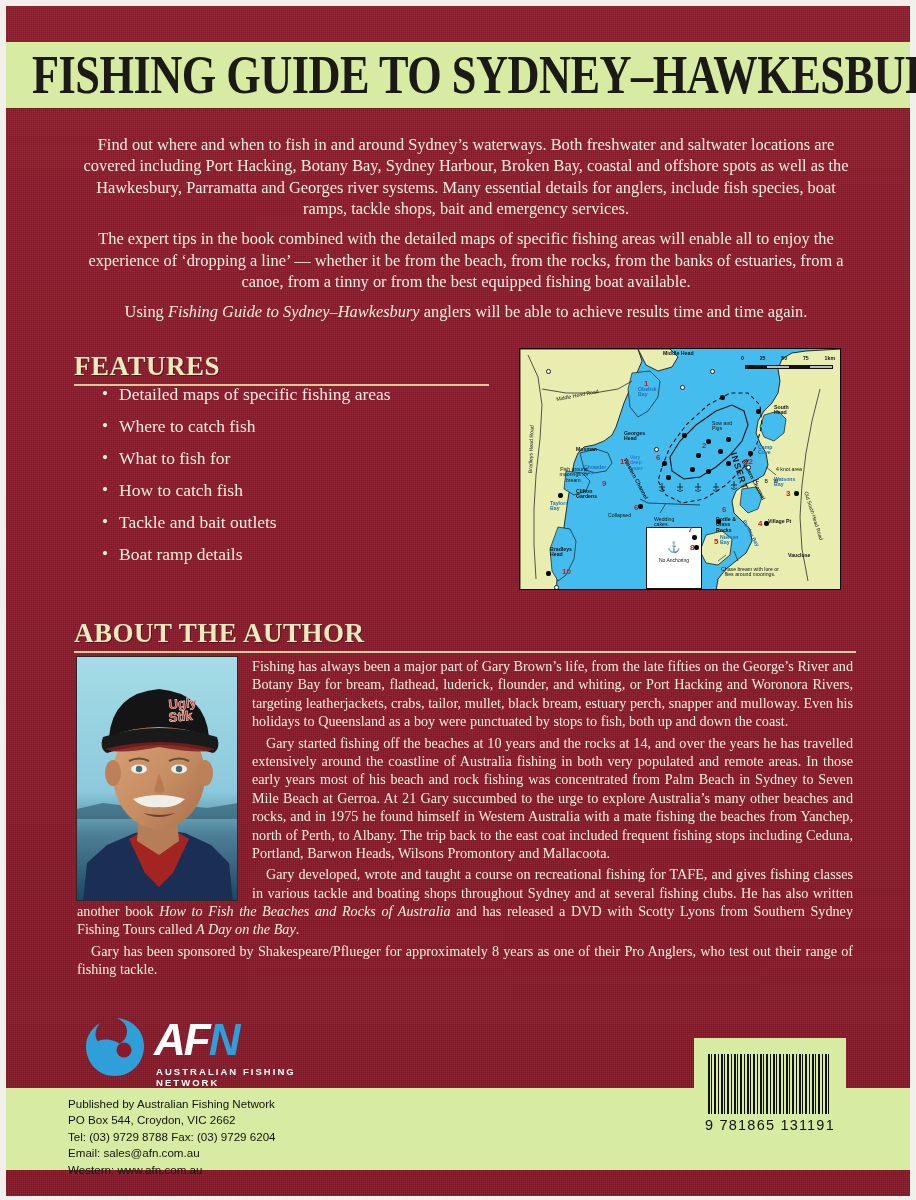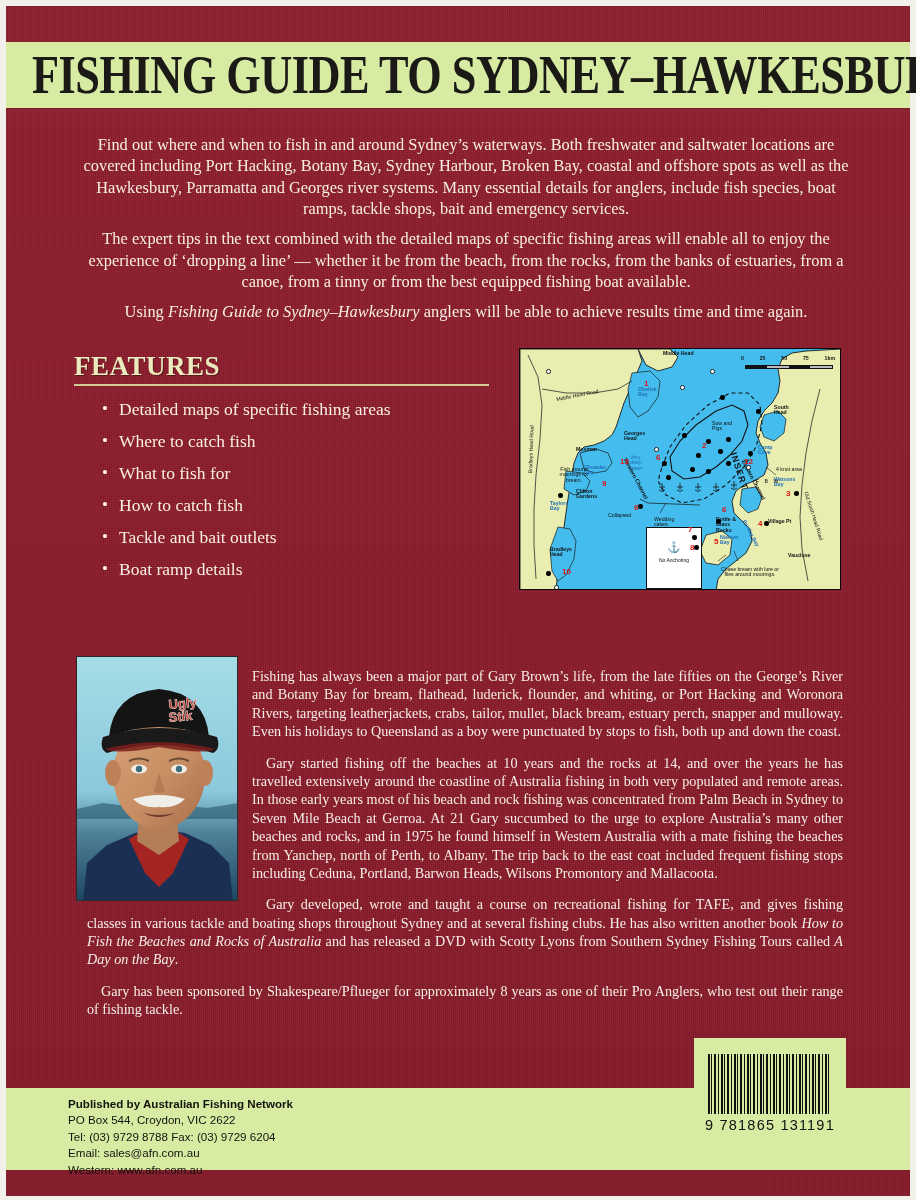--- a/index.html
+++ b/index.html
@@ -85,21 +85,21 @@
   }
   .section-rule {
     height: 2px;
     background: #d8d69d;
     margin-top: 2px;
     width: 100%;
     opacity: 0.95;
   }
   ul.feature-list {
     list-style: none;
-    margin-top: 15px;
+    margin-top: 0;
     padding-left: 28px;
   }
   ul.feature-list li {
     color: #f7efe1;
     font-size: 17.5px;
     line-height: 1.0;
     margin-bottom: 14.5px;
     position: relative;
     padding-left: 17px;
   }
@@ -219,21 +219,21 @@
   }
   .bio {
     position: absolute;
     left: 68px; top: 648px;
     width: 782px;
     color: #f6efe2;
     font-size: 14.2px;
     line-height: 1.295;
     text-align: justify;
   }
-  .bio p { margin: 13px; }
+  .bio p { margin: 3px; }
   .bio p.indent { text-indent: 14px; }
   .bio em { font-style: italic; }
   
   .bio-float {
     float: left;
     width: 178px;
     height: 248px;
     shape-outside: inset(0);
   }
 
@@ -278,21 +278,21 @@
     background: #d7eca2;
   }
   .pub-text {
     position: absolute;
     left: 62px; top: 1090px;
     font-family: "Liberation Sans", sans-serif;
     font-size: 11.6px;
     color: #14130f;
     line-height: 1.42;
   }
-  .pub-text .bold { font-weight: bold; }
+  .pub-text .bold { font-weight: normal; }
 
   
   .barcode-box {
     position: absolute;
     left: 688px; top: 1032px;
     width: 152px; height: 100px;
     background: #d7eca2;
     z-index: 3;
   }
   .barcode-bars {
@@ -322,21 +322,21 @@
 
 <div id="cover">
   <div class="cover-body">
 
     <div class="title-band">
       <div class="title-text">FISHING GUIDE TO SYDNEY–HAWKESBURY</div>
     </div>
 
     <div class="blurb">
       <p>Find out where and when to fish in and around Sydney’s waterways. Both freshwater and saltwater locations are covered including Port Hacking, Botany Bay, Sydney Harbour, Broken Bay, coastal and offshore spots as well as the Hawkesbury, Parramatta and Georges river systems. Many essential details for anglers, include fish species, boat ramps, tackle shops, bait and emergency services.</p>
-      <p>The expert tips in the text combined with the detailed maps of specific fishing areas will enable all to enjoy the experience of ‘dropping a line’ — whether it be from the beach, from the rocks, from the banks of estuaries, from a canoe, from a tinny or from the best equipped fishing boat available.</p>
+      <p>The expert tips in the book combined with the detailed maps of specific fishing areas will enable all to enjoy the experience of ‘dropping a line’ — whether it be from the beach, from the rocks, from the banks of estuaries, from a canoe, from a tinny or from the best equipped fishing boat available.</p>
       <p><span>Using </span><em>Fishing Guide to Sydney–Hawkesbury</em><span> anglers will be able to achieve results time and time again.</span></p>
     </div>
 
     <div class="features">
       <div class="section-head">FEATURES</div>
       <div class="section-rule"></div>
       <ul class="feature-list">
         <li>Detailed maps of specific fishing areas</li>
         <li>Where to catch fish</li>
         <li>What to fish for</li>
@@ -487,20 +487,24 @@
         <div class="map-num" style="left:202px; top:156px;">6</div>
         <div class="map-num" style="left:168px; top:176px;">7</div>
         <div class="map-num" style="left:170px; top:194px;">8</div>
         <div class="map-num" style="left:82px;  top:130px;">9</div>
         <div class="map-num" style="left:42px;  top:218px;">10</div>
         <div class="map-num" style="left:224px; top:108px;">12</div>
         <div class="map-num" style="left:100px; top:108px;">13</div>
       </div>
     </div>
 
+    <div class="about">
+      <div class="section-head">ABOUT THE AUTHOR</div>
+      <div class="section-rule"></div>
+    </div>
 
     <div class="author-photo">
       <svg width="162" height="245" viewBox="0 0 162 245">
         <defs>
           <linearGradient id="skyg" x1="0" y1="0" x2="0" y2="1">
             <stop offset="0%" stop-color="#a5dce6"></stop>
             <stop offset="55%" stop-color="#8cc9dc"></stop>
             <stop offset="72%" stop-color="#4e8198"></stop>
             <stop offset="100%" stop-color="#1d4660"></stop>
           </linearGradient>
@@ -549,29 +553,40 @@
     </div>
 
     <div class="bio">
       <div class="bio-float"></div>
       <p>Fishing has always been a major part of Gary Brown’s life, from the late fifties on the George’s River and Botany Bay for bream, flathead, luderick, flounder, and whiting, or Port Hacking and Woronora Rivers, targeting leatherjackets, crabs, tailor, mullet, black bream, estuary perch, snapper and mulloway. Even his holidays to Queensland as a boy were punctuated by stops to fish, both up and down the coast.</p>
       <p class="indent">Gary started fishing off the beaches at 10 years and the rocks at 14, and over the years he has travelled extensively around the coastline of Australia fishing in both very populated and remote areas. In those early years most of his beach and rock fishing was concentrated from Palm Beach in Sydney to Seven Mile Beach at Gerroa. At 21 Gary succumbed to the urge to explore Australia’s many other beaches and rocks, and in 1975 he found himself in Western Australia with a mate fishing the beaches from Yanchep, north of Perth, to Albany. The trip back to the east coat included frequent fishing stops including Ceduna, Portland, Barwon Heads, Wilsons Promontory and Mallacoota.</p>
       <p class="indent"><span>Gary developed, wrote and taught a course on recreational fishing for TAFE, and gives fishing classes in various tackle and boating shops throughout Sydney and at several fishing clubs. He has also written another book </span><em>How to Fish the Beaches and Rocks of Australia</em><span> and has released a DVD with Scotty Lyons from Southern Sydney Fishing Tours called </span><em>A Day on the Bay</em><span>.</span></p>
       <p class="indent">Gary has been sponsored by Shakespeare/Pflueger for approximately 8 years as one of their Pro Anglers, who test out their range of fishing tackle.</p>
     </div>
 
+    <div class="afn-logo">
+      <svg class="afn-mark" viewBox="0 0 62 62">
+        <path d="M31,2 C47,2 60,14 60,30 C60,47 47,60 31,60 C14,60 2,47 2,30 C2,20 8,12 16,7
+                 C10,14 10,23 16,28 C23,34 34,31 40,24 C44,19 44,12 40,7 C37,4 34,2 31,2 Z" fill="#2e9fd8"></path>
+        <path d="M8,28 C16,22 28,22 36,28 C44,34 52,36 58,32 C54,46 43,56 30,56
+                 C19,56 10,49 6,39 C6,35 7,31 8,28 Z" fill="#2e9fd8"></path>
+        <circle cx="40" cy="34" r="7.5" fill="#8a1a2a"></circle>
+      </svg>
+      <div class="afn-word"><span class="w">AF</span><span class="b">N</span></div>
+      <div class="afn-sub">AUSTRALIAN FISHING NETWORK</div>
+    </div>
 
     <div class="barcode-box">
       <div class="barcode-bars"></div>
       <div class="barcode-num">9 781865 131191</div>
     </div>
 
     <div class="pub-strip"></div>
     <div class="pub-text">
       <div class="bold">Published by Australian Fishing Network</div>
-      <div>PO Box 544, Croydon, VIC 2622</div>
+      <div>PO Box 544, Croydon, VIC 2662</div>
       <div>Tel: (03) 9729 8788  Fax: (03) 9729 6204</div>
       <div>Email: sales@afn.com.au</div>
       <div>Western: www.afn.com.au</div>
     </div>
 
   </div>
 </div>
 
 </body></html>

